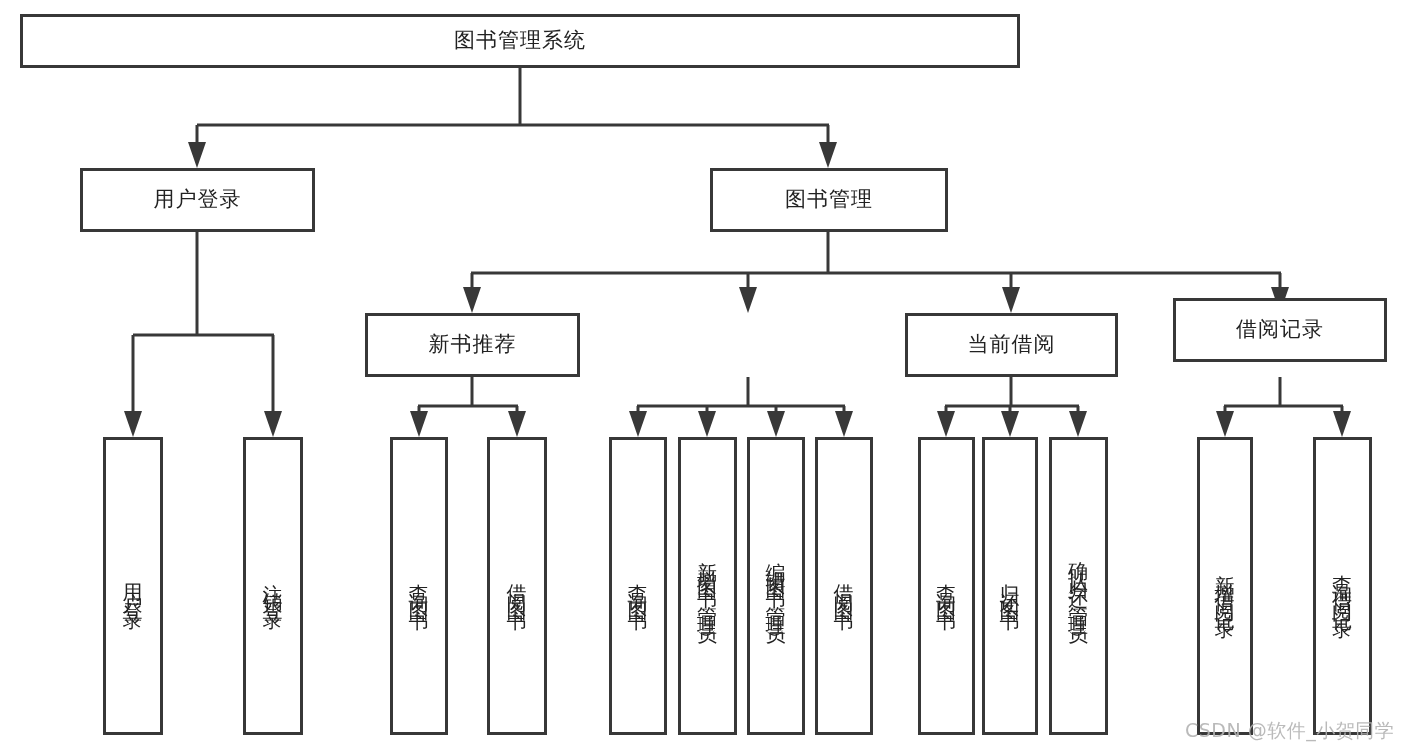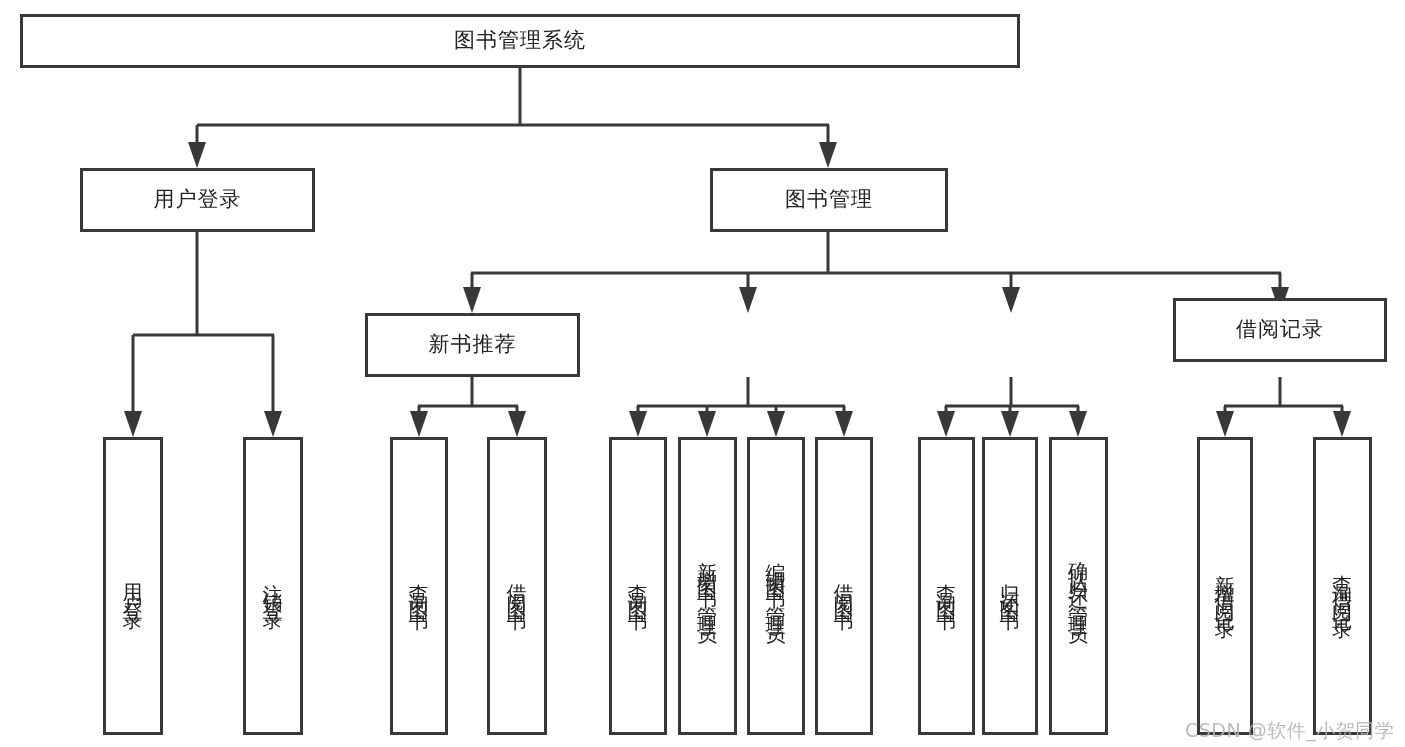--- a/index.html
+++ b/index.html
@@ -110,20 +110,21 @@
       <line x1="1342" y1="406" x2="1342" y2="415" stroke="#383838" stroke-width="3"></line>
       <polygon points="1333,411 1351,411 1342,437" fill="#383838"></polygon>
     </svg>
 
   <div class="node" style="left:20px;top:14px;width:1000px;height:54px;">图书管理系统</div>
 
   <div class="node" style="left:80px;top:168px;width:235px;height:64px;">用户登录</div>
   <div class="node" style="left:710px;top:168px;width:238px;height:64px;">图书管理</div>
 
   <div class="node" style="left:365px;top:313px;width:215px;height:64px;">新书推荐</div>
+  <div class="node" style="left:905px;top:313px;width:213px;height:64px;">当前借阅</div>
   <div class="node" style="left:1173px;top:298px;width:214px;height:64px;">借阅记录</div>
 
   <div class="node vnode" style="left:103px;top:437px;width:60px;height:298px;">用户登录</div>
   <div class="node vnode" style="left:243px;top:437px;width:60px;height:298px;">注销登录</div>
 
   <div class="node vnode" style="left:390px;top:437px;width:58px;height:298px;">查询图书</div>
   <div class="node vnode" style="left:487px;top:437px;width:60px;height:298px;">借阅图书</div>
 
   <div class="node vnode" style="left:609px;top:437px;width:58px;height:298px;">查询图书</div>
   <div class="node vnode" style="left:678px;top:437px;width:59px;height:298px;">新增图书（管理员）</div>

